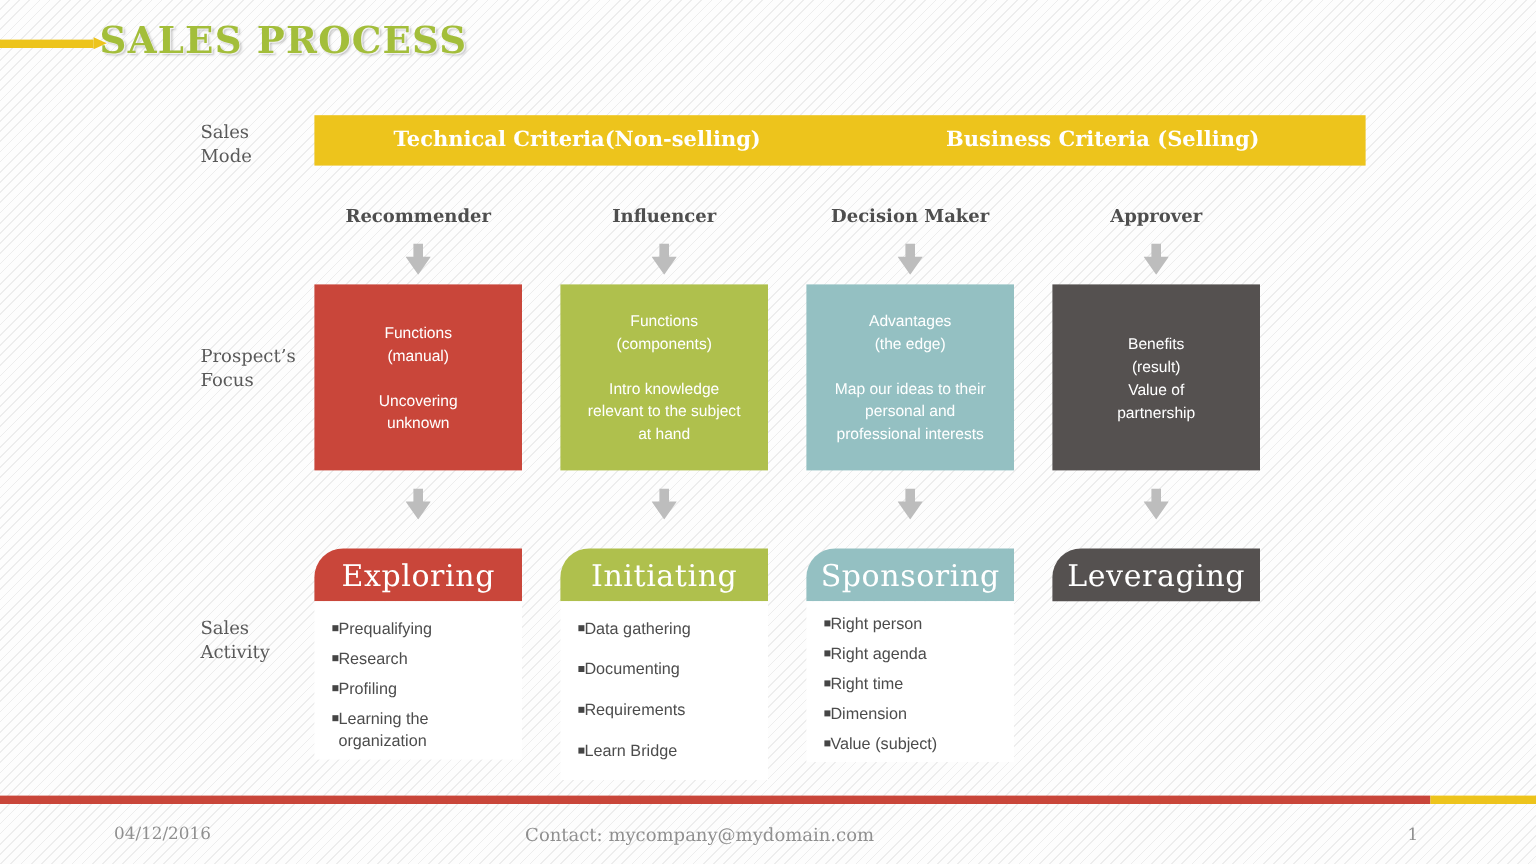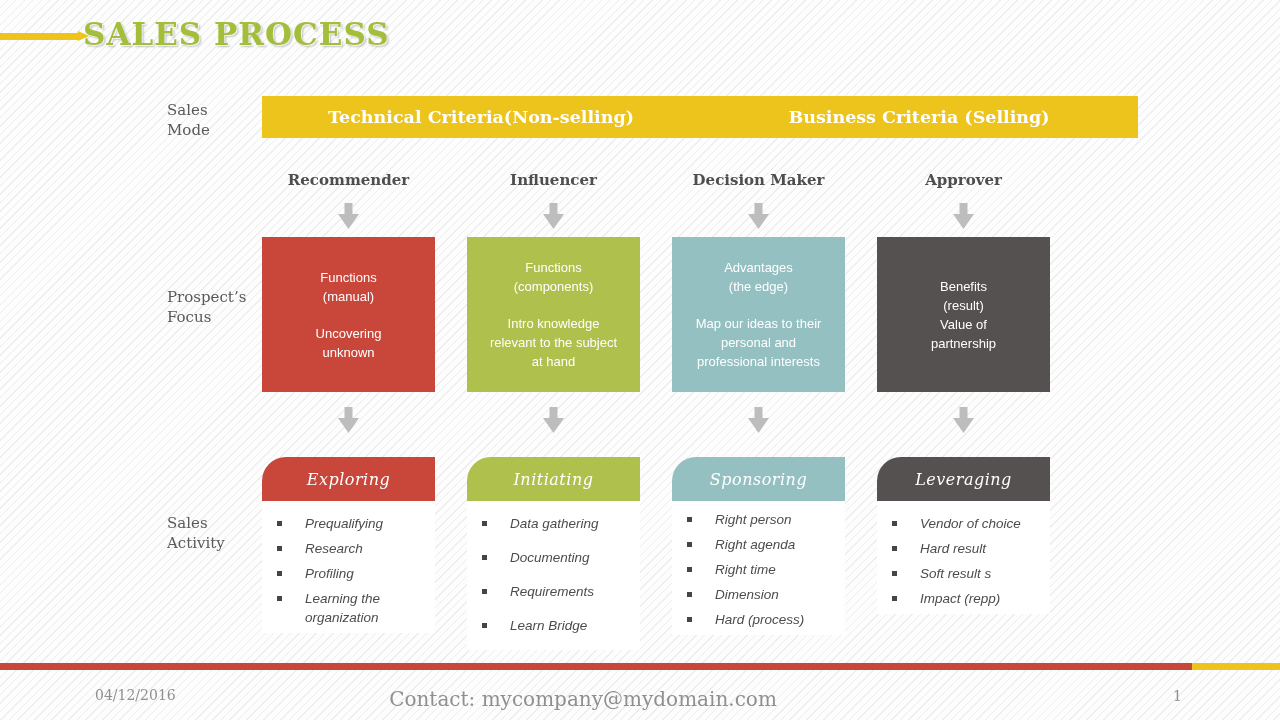--- a/index.html
+++ b/index.html
@@ -34,37 +34,37 @@
   .arrow svg{display:block;}
   .focus-box{height:155px;display:flex;flex-direction:column;align-items:center;justify-content:center;
     row-gap:18px;padding:0 8px;box-sizing:border-box;}
   .focus-box p{margin:0;font-family:"Liberation Sans",sans-serif;font-size:13px;line-height:19px;
     color:#fff;text-align:center;white-space:pre-line;}
   .bg-red{background:#C9463A;}
   .bg-green{background:#AFC04D;}
   .bg-teal{background:#94C0C2;}
   .bg-dark{background:#555150;}
   .ribbon{height:44px;border-radius:24px 0 0 0;display:flex;align-items:center;justify-content:center;
-    color:#fff;font-size:16px;letter-spacing:.5px;font-style:italic;}
+    color:#fff;font-size:25px;letter-spacing:.5px;}
   .card{background:#ffffff;padding:13px 6px 0 10px;box-sizing:border-box;}
   .card ul{list-style:none;margin:0;padding:0;}
   .card li{display:flex;align-items:flex-start;font-family:"Liberation Sans",sans-serif;
     font-size:13.5px;line-height:19px;color:#4c4c4c;margin-bottom:6px;}
   .card.spaced li{margin-bottom:15px;}
   .sq{flex:0 0 5px;width:5px;height:5px;background:#454545;margin:7px 0 0 5px;}
-  .card li span.txt{margin-left:23px;font-style:italic;}
+  .card li span.txt{}
   .card.h1{min-height:111px;}
   .card.h2{min-height:121px;}
   .card.h3{min-height:99px;padding-top:9px;}
   .card.h4{min-height:91px;}
   
   .footer-bar-red{position:absolute;left:0;top:663px;width:1192px;height:7px;background:#C9463A;}
   .footer-bar-yellow{position:absolute;left:1192px;top:663px;width:88px;height:7px;background:#EDC41C;}
   .footer-date{position:absolute;left:95px;top:687px;font-size:14px;color:#8F8F8F;}
-  .footer-contact{position:absolute;left:583px;top:687px;transform:translateX(-50%);font-size:20px;color:#8F8F8F;white-space:nowrap;}
+  .footer-contact{position:absolute;left:583px;top:687px;transform:translateX(-50%);font-size:15px;color:#8F8F8F;white-space:nowrap;}
   .footer-page{position:absolute;left:1173px;top:688px;font-size:14px;color:#8F8F8F;}
 </style>
 </head>
 <body>
 
 <div class="slide">
 
   <div class="title-bar"></div>
   <div class="title-tip"></div>
   <h1 class="slide-title">SALES PROCESS</h1>
@@ -199,21 +199,21 @@
           <li>
               <span class="sq"></span>
               <span class="txt">Right time</span>
             </li>
           <li>
               <span class="sq"></span>
               <span class="txt">Dimension</span>
             </li>
           <li>
               <span class="sq"></span>
-              <span class="txt">Hard (process)</span>
+              <span class="txt">Value (subject)</span>
             </li>
         </ul>
       </div>
     </div>
 
     <div class="col">
       <div class="role">Approver</div>
       <div class="arrow-zone1 arrow">
         <svg width="21" height="26" viewBox="0 0 21 26">
             <path d="M6.5 0 H14.5 V11 H21 L10.5 26 L0 11 H6.5 Z" fill="#BDBDBD"></path>
@@ -224,40 +224,20 @@
 (result)
 Value of
 partnership</p>
       </div>
       <div class="arrow-zone2 arrow">
         <svg width="21" height="26" viewBox="0 0 21 26">
             <path d="M6.5 0 H14.5 V11 H21 L10.5 26 L0 11 H6.5 Z" fill="#BDBDBD"></path>
           </svg>
       </div>
       <div class="ribbon bg-dark">Leveraging</div>
-      <div class="card h4">
-        <ul>
-          <li>
-              <span class="sq"></span>
-              <span class="txt">Vendor of choice</span>
-            </li>
-          <li>
-              <span class="sq"></span>
-              <span class="txt">Hard result</span>
-            </li>
-          <li>
-              <span class="sq"></span>
-              <span class="txt">Soft result s</span>
-            </li>
-          <li>
-              <span class="sq"></span>
-              <span class="txt">Impact (repp)</span>
-            </li>
-        </ul>
-      </div>
     </div>
 
   </div>
 
   <div class="footer-bar-red"></div>
   <div class="footer-bar-yellow"></div>
   <div class="footer-date">04/12/2016</div>
   <div class="footer-contact">Contact: mycompany@mydomain.com</div>
   <div class="footer-page">1</div>
 

